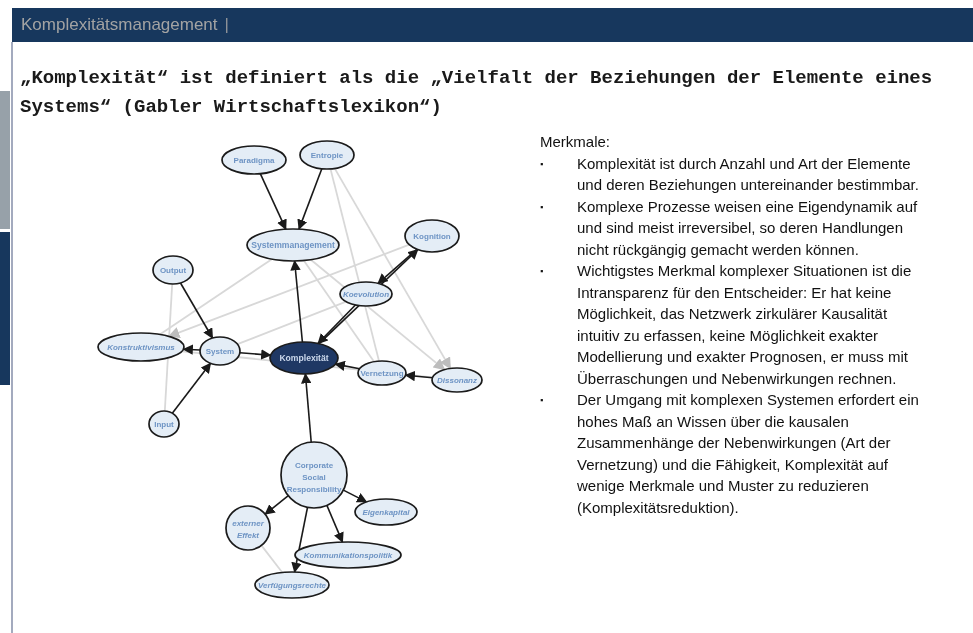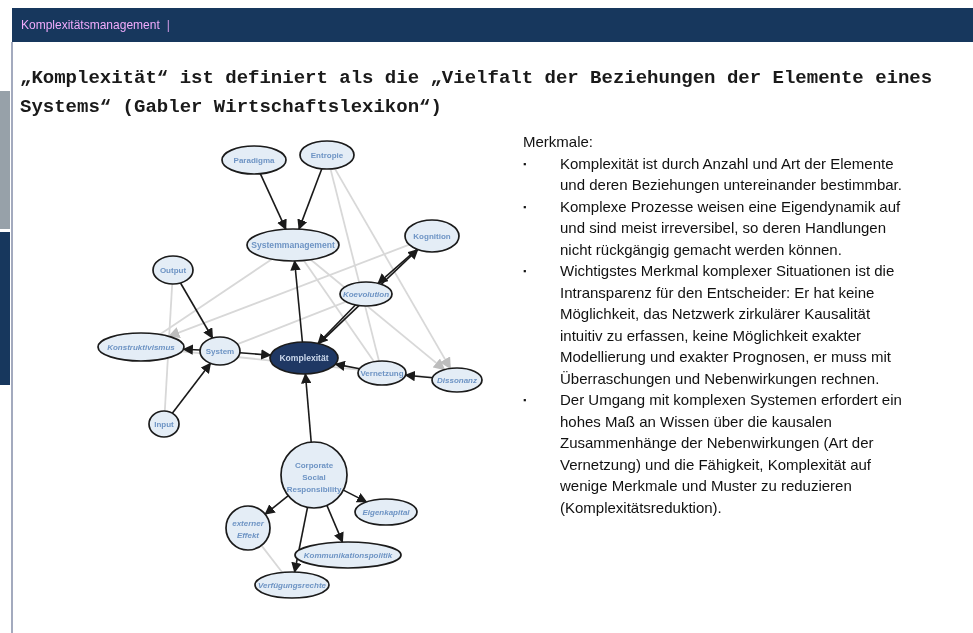--- a/index.html
+++ b/index.html
@@ -3,22 +3,22 @@
 <meta charset="utf-8">
 <style>
   html,body{margin:0;padding:0;}
   body{
     width:973px;height:633px;position:relative;background:#ffffff;
     font-family:"Liberation Sans","DejaVu Sans",sans-serif;overflow:hidden;
   }
   
   .header-bar{
     position:absolute;left:12px;top:8px;right:0;height:34px;
-    background:#17375D;color:#f0abfc;display:flex;align-items:center;
-    padding-left:9px;box-sizing:border-box;font-size:12px;
+    background:#17375D;color:#a3a3a3;display:flex;align-items:center;
+    padding-left:9px;box-sizing:border-box;font-size:17px;
   }
   .header-sep{margin-left:7px;opacity:.85;font-weight:300;}
   
   .left-vline{position:absolute;left:11px;top:42px;width:2px;height:591px;background:#A3AABE;}
   .tab-gray{position:absolute;left:0;top:91px;width:10px;height:138px;background:#97A1A9;}
   .tab-navy{position:absolute;left:0;top:232px;width:10px;height:153px;background:#17375D;}
   
   .slide-title{
     position:absolute;left:20px;top:64px;width:930px;
     font-size:19px;line-height:29px;font-weight:bold;color:#1a1a1a;font-family:Liberation Mono, monospace;
@@ -31,21 +31,21 @@
   .node-label{
     font-family:"Liberation Sans","DejaVu Sans",sans-serif;
     font-size:8px;font-weight:bold;fill:#6E94C4;text-anchor:middle;
   }
   .node-label.lg{font-size:8.6px;}
   .node-label.italic{font-style:italic;}
   .highlight .node-shape{fill:#1F3864;}
   .highlight .node-label{fill:#CBD8EC;}
   
   .merkmale{
-    position:absolute;left:523px;top:131px;width:382px;
+    position:absolute;left:540px;top:131px;width:382px;
     font-size:15px;line-height:21.5px;color:#111111;
   }
   .merkmale-heading{margin:0 0 0 0;}
   .bullet-row{display:flex;align-items:flex-start;}
   .bullet-marker{flex:0 0 37px;font-size:9px;line-height:21.5px;padding-top:1px;color:#111;}
   .bullet-text{flex:1;}
 </style>
 </head>
 <body>
 

